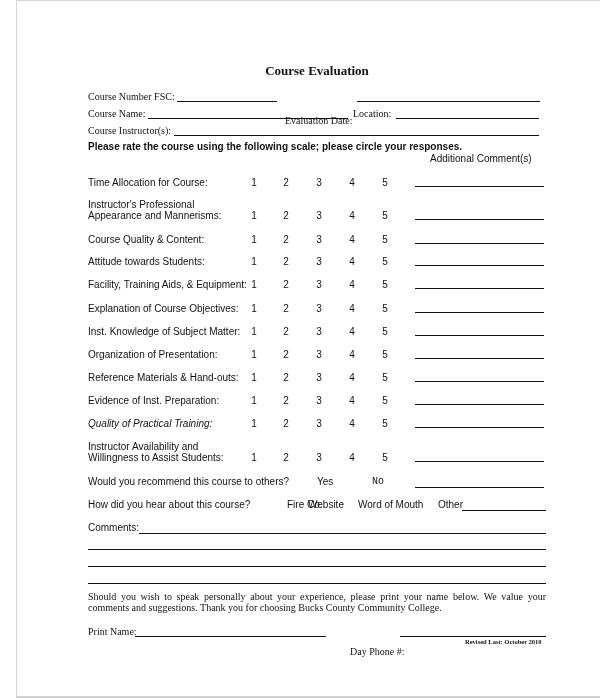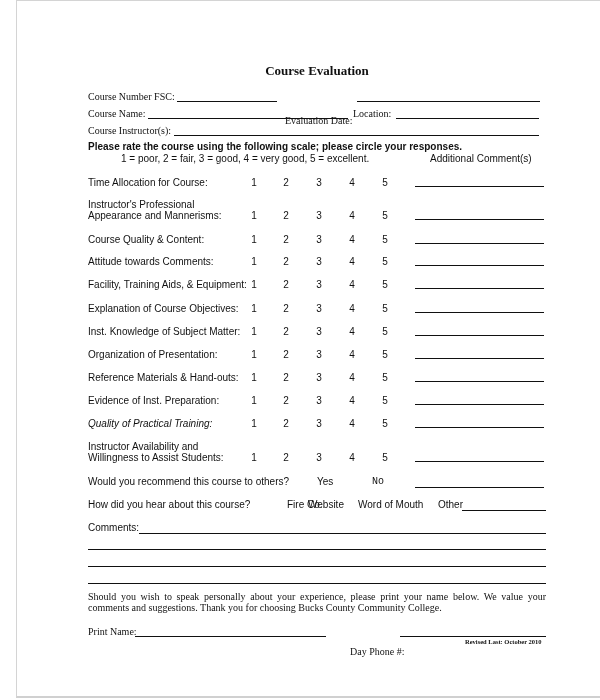--- a/index.html
+++ b/index.html
@@ -36,21 +36,20 @@
 
   <div class="abs serif hdr" style="left:71px;top:107px;">Course Name:</div>
   <div class="line" style="left:131px;top:117px;width:200px;"></div>
   <div class="abs serif hdr" style="left:336px;top:107px;">Location:</div>
   <div class="line" style="left:379px;top:117px;width:143px;"></div>
 
   <div class="abs serif hdr" style="left:71px;top:124px;">Course Instructor(s):</div>
   <div class="line" style="left:157px;top:134px;width:365px;"></div>
 
   <div class="abs sans instr-bold" style="left:71px;top:140px;">Please rate the course using the following scale; please circle your responses.</div>
-  <div class="abs sans scale" style="left:104px;top:152px;">1 = poor, 2 = fair, 3 = good, 4 = very good, 5 = excellent.</div>
   <div class="abs sans scale" style="left:413px;top:152px;">Additional Comment(s)</div>
 
   <div id="criteria">
       <div class="abs sans lbl" style="left: 71px; top: 176px;">Time Allocation for Course:</div>
       <div class="abs sans num" style="left: 232px; top: 176px;">1</div>
       <div class="abs sans num" style="left: 264px; top: 176px;">2</div>
       <div class="abs sans num" style="left: 297px; top: 176px;">3</div>
       <div class="abs sans num" style="left: 330px; top: 176px;">4</div>
       <div class="abs sans num" style="left: 363px; top: 176px;">5</div>
       <div class="line" style="left: 398px; top: 185px; width: 129px;"></div>
@@ -62,21 +61,21 @@
       <div class="abs sans num" style="left: 330px; top: 209px;">4</div>
       <div class="abs sans num" style="left: 363px; top: 209px;">5</div>
       <div class="line" style="left: 398px; top: 218px; width: 129px;"></div>
       <div class="abs sans lbl" style="left: 71px; top: 233px;">Course Quality &amp; Content:</div>
       <div class="abs sans num" style="left: 232px; top: 233px;">1</div>
       <div class="abs sans num" style="left: 264px; top: 233px;">2</div>
       <div class="abs sans num" style="left: 297px; top: 233px;">3</div>
       <div class="abs sans num" style="left: 330px; top: 233px;">4</div>
       <div class="abs sans num" style="left: 363px; top: 233px;">5</div>
       <div class="line" style="left: 398px; top: 242px; width: 129px;"></div>
-      <div class="abs sans lbl" style="left: 71px; top: 255px;">Attitude towards Comments:</div>
+      <div class="abs sans lbl" style="left: 71px; top: 255px;">Attitude towards Students:</div>
       <div class="abs sans num" style="left: 232px; top: 255px;">1</div>
       <div class="abs sans num" style="left: 264px; top: 255px;">2</div>
       <div class="abs sans num" style="left: 297px; top: 255px;">3</div>
       <div class="abs sans num" style="left: 330px; top: 255px;">4</div>
       <div class="abs sans num" style="left: 363px; top: 255px;">5</div>
       <div class="line" style="left: 398px; top: 264px; width: 129px;"></div>
       <div class="abs sans lbl" style="left: 71px; top: 278px;">Facility, Training Aids, &amp; Equipment:</div>
       <div class="abs sans num" style="left: 232px; top: 278px;">1</div>
       <div class="abs sans num" style="left: 264px; top: 278px;">2</div>
       <div class="abs sans num" style="left: 297px; top: 278px;">3</div>

